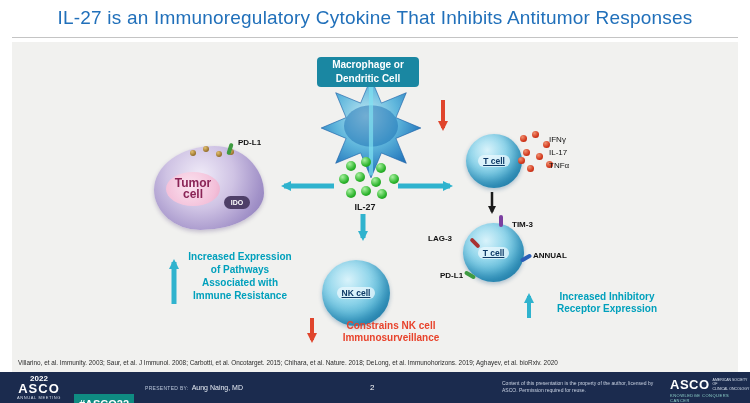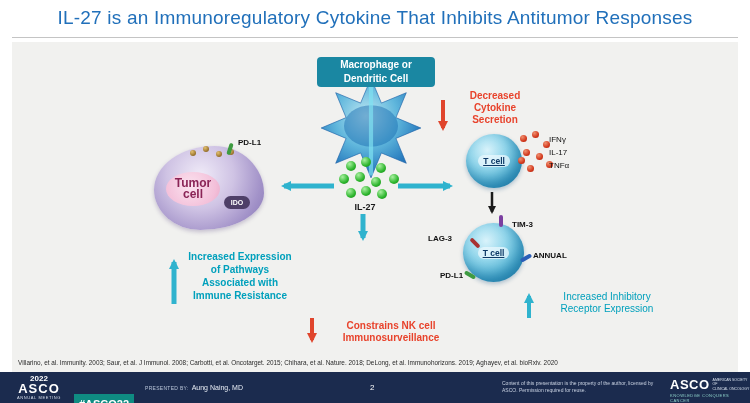--- a/index.html
+++ b/index.html
@@ -5,21 +5,21 @@
   * { margin:0; padding:0; box-sizing:border-box; }
   body { font-family:"Liberation Sans", sans-serif; background:#fff; }
   #slide { position:relative; width:750px; height:403px; background:#ffffff; overflow:hidden; }
   .preline { white-space:pre-line; }
 
   #title { position:absolute; top:7px; left:0; width:100%; text-align:center;
            font-size:19px; color:#2170BA; font-weight:400; letter-spacing:0.2px; }
   #title-rule { position:absolute; top:37px; left:12px; right:12px; height:1px; background:#C4C4C4; }
   #panel { position:absolute; top:42px; left:12px; width:726px; height:330px; background:#F1F1EF; }
 
-  #macro-label { position:absolute; left:317px; top:57px; width:118px; height:30px;
+  #macro-label { position:absolute; left:317px; top:57px; width:102px; height:30px;
                  background:#1A87A2; border-radius:4px; color:#fff; font-size:10px; font-weight:bold;
                  text-align:center; line-height:14px; padding-top:1px; }
   #macro-svg { position:absolute; left:296px; top:74px; width:150px; height:108px; }
 
   #arrow-overlay { position:absolute; left:0; top:0; width:750px; height:403px; pointer-events:none; }
 
   .dot { position:absolute; border-radius:50%; }
   .dot-green { width:10px; height:10px; background:radial-gradient(circle at 35% 30%, #A9F0A0, #2DB52D 60%, #158515); }
   .dot-red   { width:7px; height:7px; background:radial-gradient(circle at 35% 30%, #F0906F, #D03318 65%, #9E2410); }
   .dot-gold  { width:6px; height:6px; background:radial-gradient(circle at 35% 30%, #E3C06F, #96702C 70%); }
@@ -63,21 +63,21 @@
   #pin-tim3 { left:499px; top:215px; background:#7B3FA0; }
   #pin-lag3 { left:473px; top:237px; background:#A83232; transform:rotate(-45deg); }
   #pin-tigit { left:524px; top:252px; background:#2B5FB8; transform:rotate(60deg); }
   #pin-pdl1 { left:468px; top:269px; background:#3E9B41; transform:rotate(-60deg); }
   .rlab { position:absolute; font-size:8px; font-weight:bold; color:#111; }
   #lab-tim3 { left:512px; top:220px; }
   #lab-lag3 { left:428px; top:234px; }
   #lab-tigit { left:533px; top:251px; }
   #lab-pdl1 { left:440px; top:271px; }
   #right-effect { position:absolute; left:540px; top:291px; width:134px; text-align:center;
-                  color:#00A0BC; font-size:10px; font-weight:normal; line-height:12px; }
+                  color:#00A0BC; font-size:10px; font-weight:bold; line-height:12px; }
 
   #citations { position:absolute; left:18px; top:359px; right:14px; font-size:6.4px; color:#2A2A2A; white-space:nowrap; }
 
   #footer { position:absolute; left:0; top:372px; width:750px; height:31px; background:#1B2B4E; color:#fff; }
   #f-left { position:absolute; left:10px; top:2px; width:58px; text-align:center; }
   #f-year { font-size:8px; font-weight:bold; line-height:9px; }
   #f-asco { font-size:13px; font-weight:bold; line-height:12px; letter-spacing:1px; }
   #f-meeting { font-size:4px; letter-spacing:0.6px; line-height:5px; color:#D7DEEA; }
   #f-hashtag { position:absolute; left:74px; top:22px; width:60px; height:21px; background:#0F8C82;
                color:#fff; font-size:11px; font-weight:bold; text-align:center; line-height:21px; }
@@ -161,26 +161,26 @@
 cell</div>
   <div id="ido">IDO</div>
   <div id="tumor-pdl1-pin" class="pin"></div>
   <div id="tumor-pdl1-label">PD-L1</div>
 
   <div id="left-effect" class="preline">Increased Expression
 of Pathways
 Associated with
 Immune Resistance</div>
 
+  <div id="nk-cell" class="cell-sphere">
+    <span class="cell-pill">NK cell</span>
+  </div>
   <div id="nk-effect" class="preline">Constrains NK cell
 Immunosurveillance</div>
 
-  <div id="dec-effect" class="preline">Decreased
-Cytokine
-Secretion</div>
   <div id="tcell-top" class="cell-sphere">
     <span class="cell-pill">T cell</span>
   </div>
   <div class="dot dot-red" style="left:520px;top:135px"></div>
   <div class="dot dot-red" style="left:532px;top:131px"></div>
   <div class="dot dot-red" style="left:543px;top:141px"></div>
   <div class="dot dot-red" style="left:523px;top:149px"></div>
   <div class="dot dot-red" style="left:536px;top:153px"></div>
   <div class="dot dot-red" style="left:546px;top:161px"></div>
   <div class="dot dot-red" style="left:527px;top:165px"></div>

